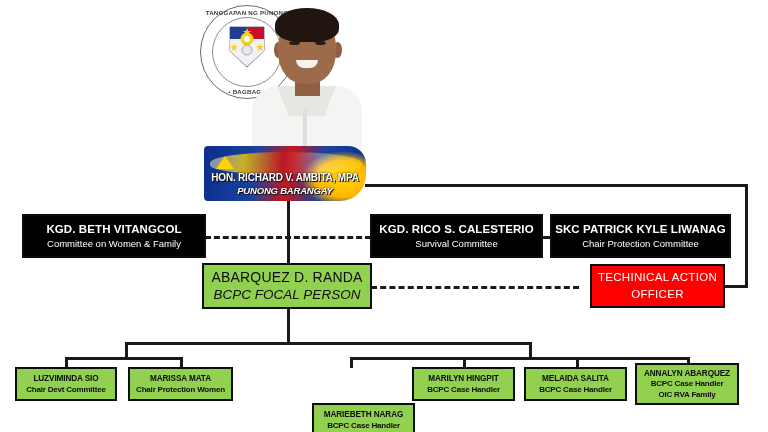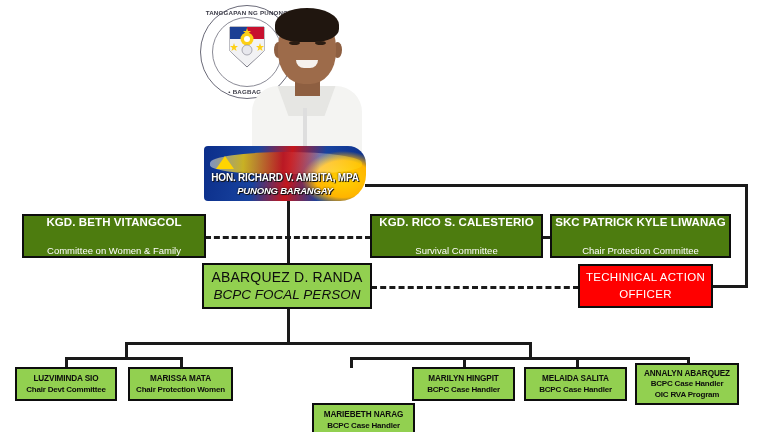--- a/index.html
+++ b/index.html
@@ -42,23 +42,22 @@
     flex-direction: column;
     align-items: center;
     justify-content: center;
     text-align: center;
     line-height: 1.18;
     z-index: 5;
   }
   .node .l1, .node .l2, .node .l3 { display: block; width: 100%; }
 
   .purple {
-    background: #4d7c0f;
+    background: #000000;
     color: #ffffff;
-    justify-content: space-between;
   }
   .purple .l1 {
     font-size: 11.5px;
     font-weight: bold;
     letter-spacing: .1px;
   }
   .purple .l2 {
     font-size: 9.5px;
     margin-top: 2px;
   }
@@ -87,20 +86,21 @@
   .leaf .l2, .leaf .l3 {
     font-size: 8px;
     font-weight: bold;
     letter-spacing: -.2px;
     margin-top: 1px;
   }
 
   .red {
     background: #ff0000;
     color: #ffffff;
+    margin-left: 12px;
   }
   .red .l1, .red .l2 {
     font-size: 11.5px;
     letter-spacing: .3px;
   }
   .red .l2 { margin-top: 3px; }
 
   
   #header-block {
     position: absolute;
@@ -411,16 +411,16 @@
   </div>
 
   <div class="node green leaf" style="left:524px; top:367px; width:103px; height:34px;">
     <span class="l1">MELAIDA SALITA</span>
     <span class="l2">BCPC Case Handler</span>
   </div>
 
   <div class="node green leaf" style="left:635px; top:363px; width:104px; height:42px;">
     <span class="l1">ANNALYN ABARQUEZ</span>
     <span class="l2">BCPC Case Handler</span>
-    <span class="l3">OIC RVA Program</span>
+    <span class="l3">OIC RVA Family</span>
   </div>
 
 </div>
 
 </body></html>

